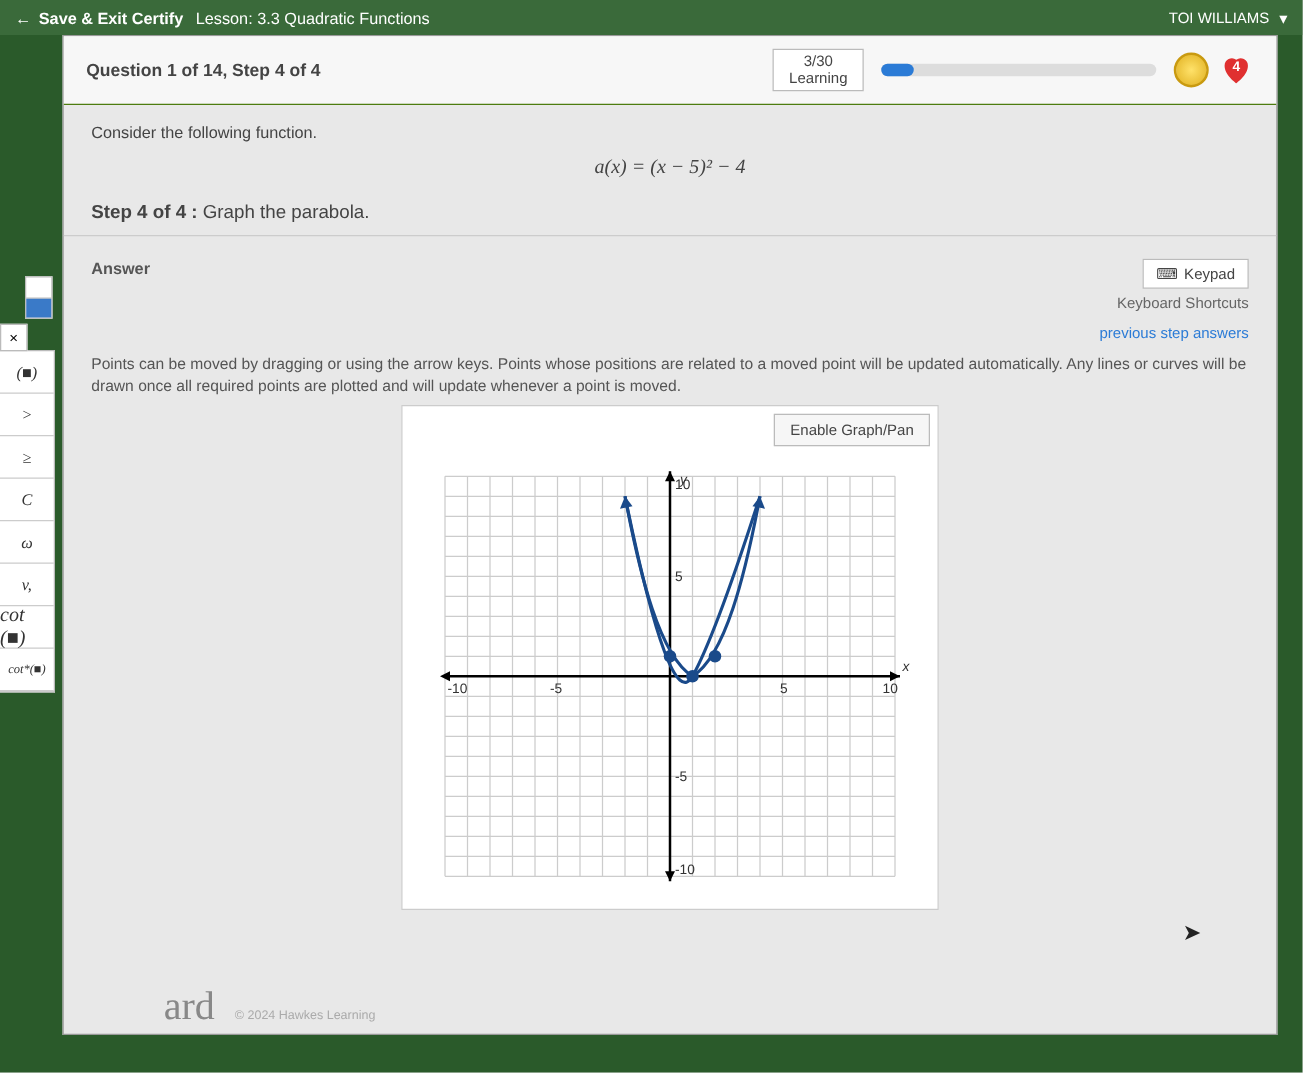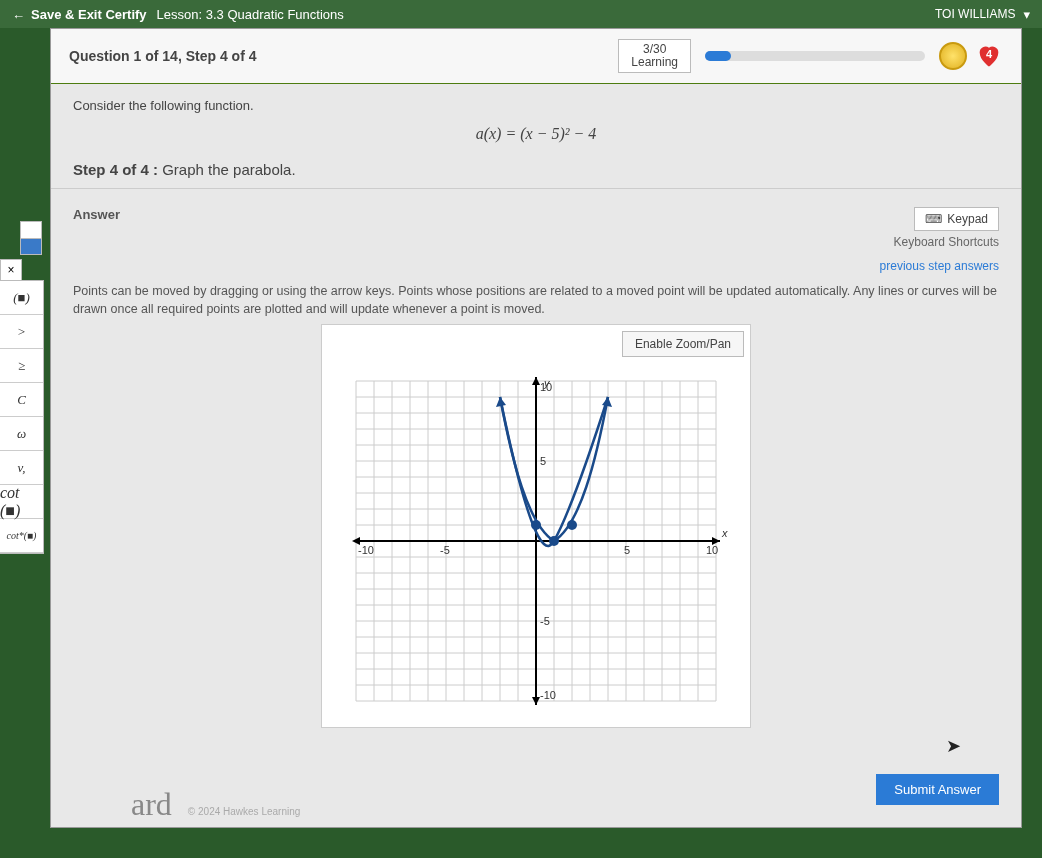--- a/index.html
+++ b/index.html
@@ -179,21 +179,21 @@
           <span>⌨</span>
           <span>Keypad</span>
         </div>
         <div class="ks">Keyboard Shortcuts</div>
         <div class="psa">previous step answers</div>
       </div>
     </div>
     <div class="instructions">Points can be moved by dragging or using the arrow keys. Points whose positions are related to a moved point will be updated automatically. Any lines or curves will be drawn once all required points are plotted and will update whenever a point is moved.</div>
 
     <div class="graph-wrap">
-      <button class="zoom-btn">Enable Zoom/Pan</button>
+      <button class="zoom-btn">Enable Graph/Pan</button>
       <div class="graph">
         <svg viewBox="0 0 416 360" width="416" height="360">
 
           <g stroke="#ccc" stroke-width="1">
 
             <line x1="28" y1="20" x2="28" y2="340"></line>
               <line x1="46" y1="20" x2="46" y2="340"></line>
             <line x1="64" y1="20" x2="64" y2="340"></line>
               <line x1="82" y1="20" x2="82" y2="340"></line>
             <line x1="100" y1="20" x2="100" y2="340"></line>
@@ -267,21 +267,20 @@
           <polygon points="280,36 274,44 284,46" fill="#1a4a8a"></polygon>
 
           <circle cx="208" cy="164" r="5" fill="#1a4a8a"></circle>
           <circle cx="226" cy="180" r="5" fill="#1a4a8a"></circle>
           <circle cx="244" cy="164" r="5" fill="#1a4a8a"></circle>
         </svg>
       </div>
     </div>
   </div>
 
-  <button class="submit">Submit Answer</button>
   <span class="cursor-icon">➤</span>
 
   <div class="footer">
     <span>ard</span>
     <span class="copy">© 2024 Hawkes Learning</span>
   </div>
 </div>
 
 <div class="side-palette">
   <div class="split">

